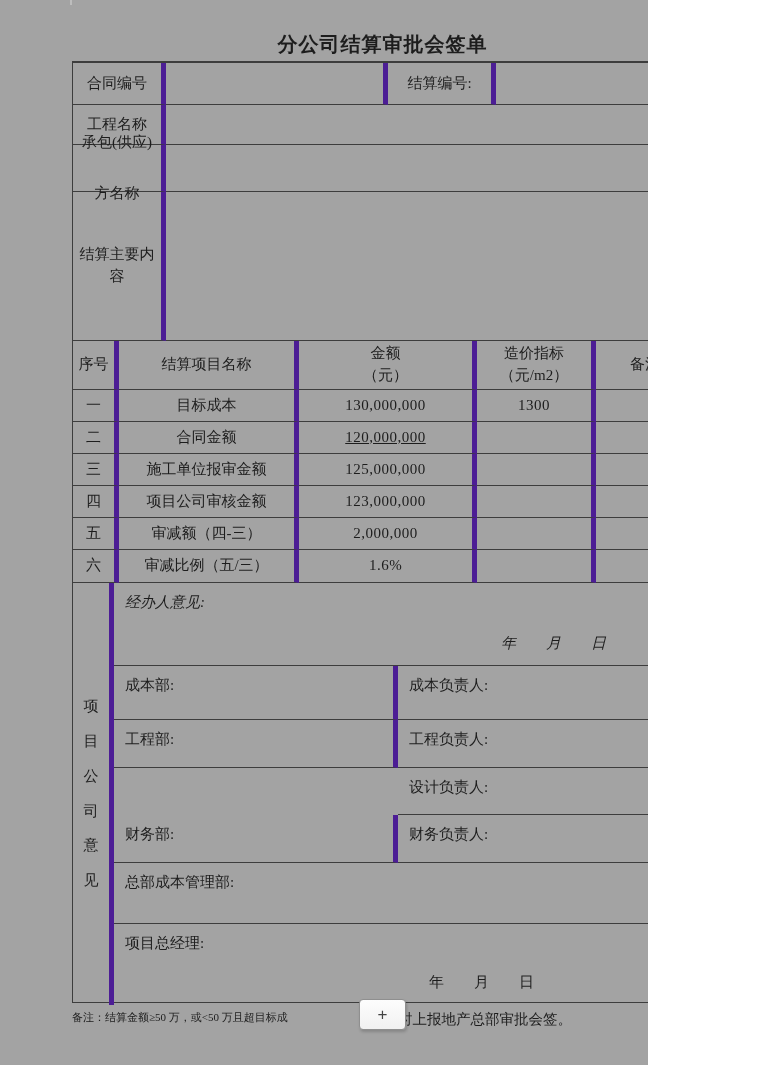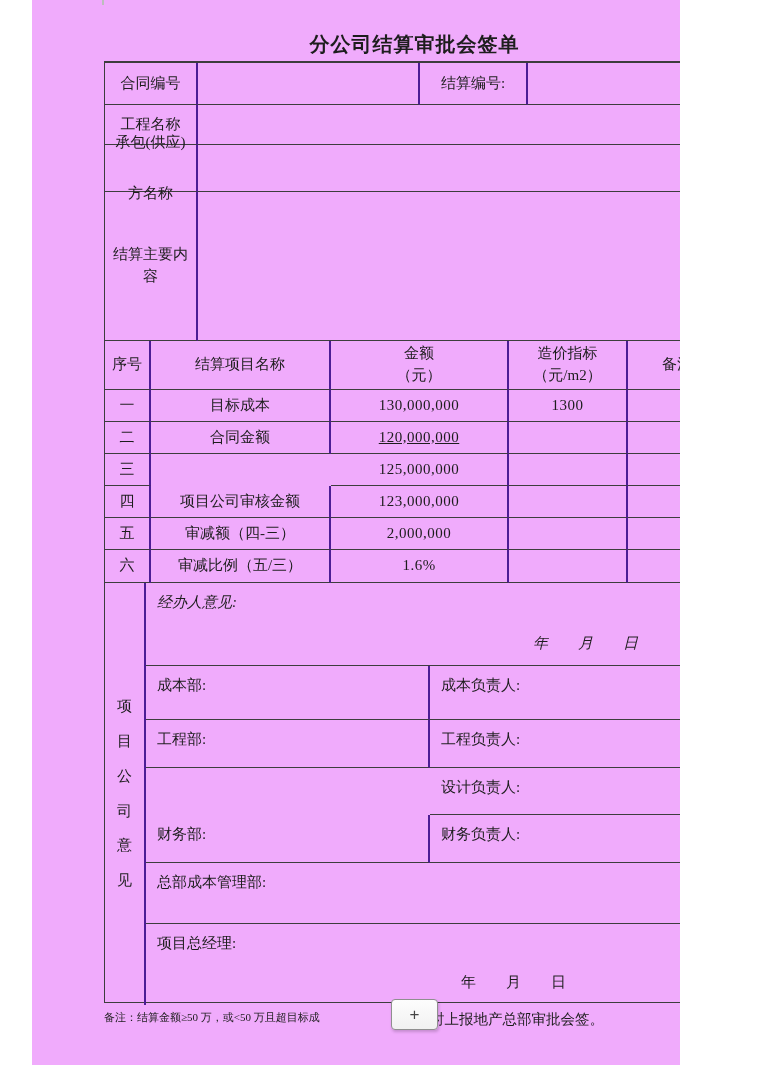--- a/index.html
+++ b/index.html
@@ -1,31 +1,31 @@
 <!DOCTYPE html>
 <html><head>
 <meta charset="utf-8">
 <style>
   * { margin:0; padding:0; box-sizing:border-box; }
   html,body { background:#ffffff; }
   .sheet {
-    position:relative; width:648px; height:1065px; background:#f0abfc;
+    position:relative; width:648px; height:1065px; background:#a3a3a3;
     font-family:"Liberation Serif","DejaVu Serif",serif;
-    color:#1d1d1d; overflow:hidden;margin-left:32px;
+    color:#1d1d1d; overflow:hidden;
   }
   .title {
     position:absolute; left:72px; top:31px; width:621px; height:28px;
     text-align:center; font-size:20px; font-weight:bold; letter-spacing:1px;
   }
   .grid {
     position:absolute; left:72px; top:61px; width:622px; height:942px;
     border:1px solid #3d3d3d; border-top-width:2px;
   }
   .cell {
-    position:absolute; border-right:2px solid #4c1d95; border-bottom:1px solid #3d3d3d;
+    position:absolute; border-right:5px solid #4c1d95; border-bottom:1px solid #3d3d3d;
     display:flex; align-items:center; justify-content:center;
     text-align:center; font-size:15px; line-height:1.45;
   }
   .cell.er { border-right:none; }
   .cell.eb { border-bottom:none; }
   .cell.two { flex-direction:column; }
   .opin {
     align-items:flex-start; justify-content:flex-start;
     padding:9px 11px; text-align:left;
   }
@@ -102,20 +102,21 @@
     <div class="cell num" style="left:404px;top:327px;width:119px;height:32px;">1300</div>
     <div class="cell er" style="left:523px;top:327px;width:98px;height:32px;"></div>
 
     <div class="cell" style="left:0;top:359px;width:46px;height:32px;">二</div>
     <div class="cell" style="left:46px;top:359px;width:180px;height:32px;">合同金额</div>
     <div class="cell num" style="left:226px;top:359px;width:178px;height:32px;text-decoration:underline;">120,000,000</div>
     <div class="cell num" style="left:404px;top:359px;width:119px;height:32px;"></div>
     <div class="cell er" style="left:523px;top:359px;width:98px;height:32px;"></div>
 
     <div class="cell" style="left:0;top:391px;width:46px;height:32px;">三</div>
+    <div class="cell" style="left:46px;top:391px;width:180px;height:32px;">施工单位报审金额</div>
     <div class="cell num" style="left:226px;top:391px;width:178px;height:32px;">125,000,000</div>
     <div class="cell num" style="left:404px;top:391px;width:119px;height:32px;"></div>
     <div class="cell er" style="left:523px;top:391px;width:98px;height:32px;"></div>
 
     <div class="cell" style="left:0;top:423px;width:46px;height:32px;">四</div>
     <div class="cell" style="left:46px;top:423px;width:180px;height:32px;">项目公司审核金额</div>
     <div class="cell num" style="left:226px;top:423px;width:178px;height:32px;">123,000,000</div>
     <div class="cell num" style="left:404px;top:423px;width:119px;height:32px;"></div>
     <div class="cell er" style="left:523px;top:423px;width:98px;height:32px;"></div>
 

